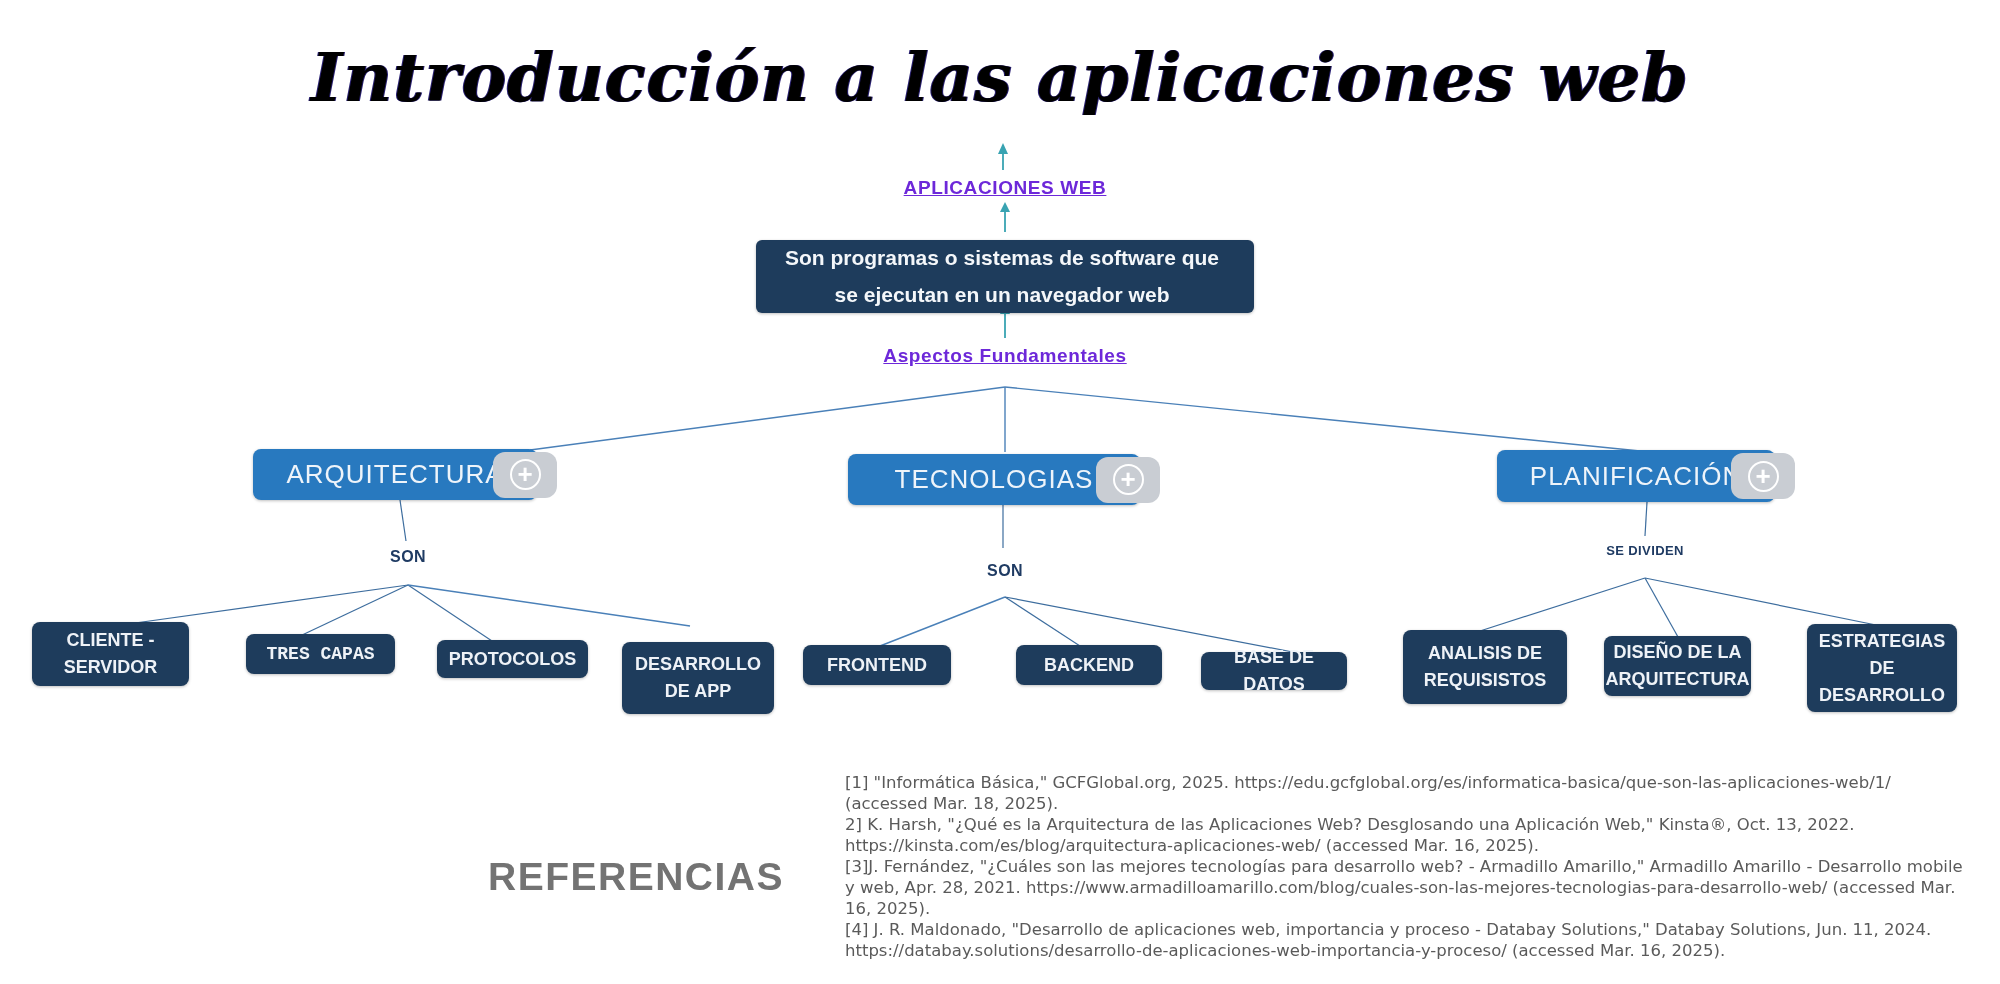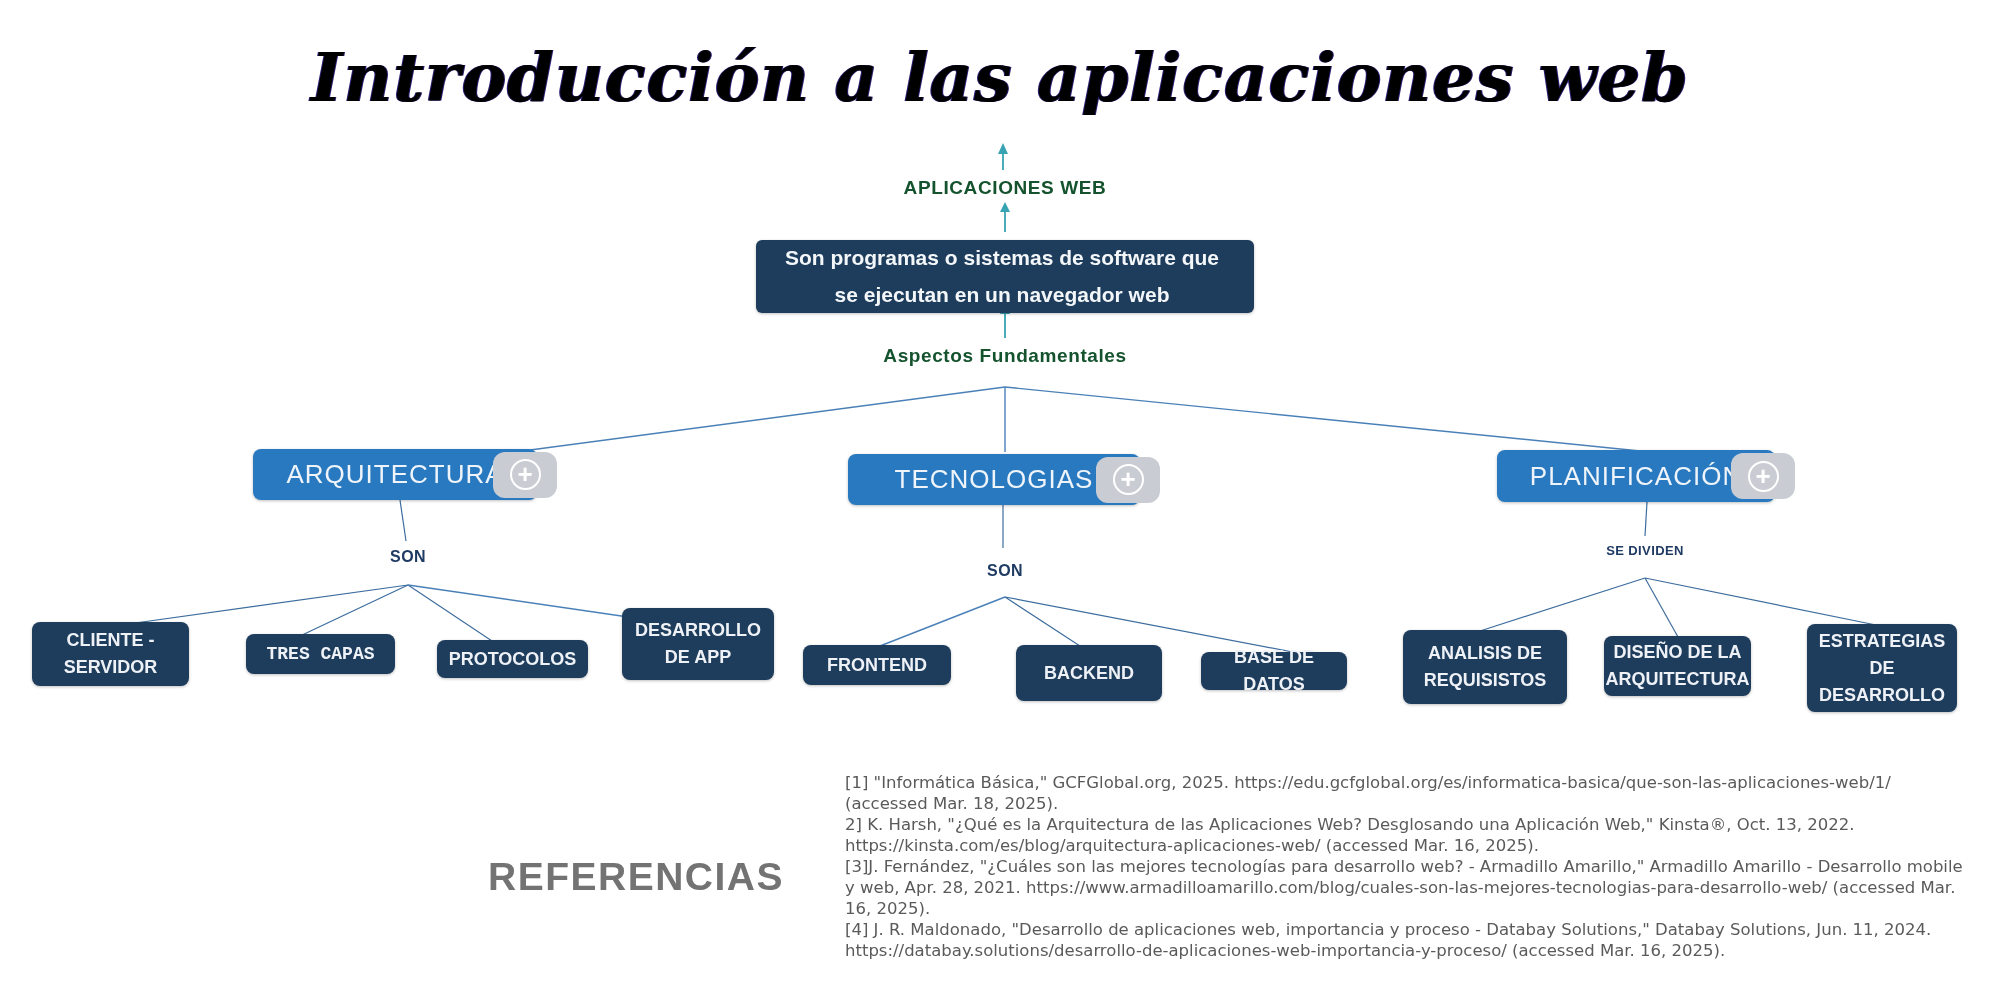--- a/index.html
+++ b/index.html
@@ -29,24 +29,25 @@
   
   svg.connectors { position: absolute; left: 0; top: 0; z-index: 1; }
   .teal-line   { stroke: #38a3b2; stroke-width: 1.8; fill: none; }
   .teal-fill   { fill: #38a3b2; }
   .fan-line    { stroke: #4a80b8; stroke-width: 1.4; fill: none; }
   .sub-line    { stroke: #3d6d9e; stroke-width: 1.2; fill: none; }
 
   
   .node-label {
     position: absolute; z-index: 2;
-    font-weight: bold; color: #14532d;
+    font-weight: bold; color: #6d28d9;
     font-size: 19px; letter-spacing: 0.6px;
     transform: translateX(-50%);
     white-space: nowrap;
+    text-decoration: underline;
   }
   .relation-label {
     position: absolute; z-index: 2;
     font-weight: bold; color: #1f3b63;
     transform: translateX(-50%);
     white-space: nowrap;
     letter-spacing: 0.4px;
   }
 
   
@@ -197,24 +198,24 @@
     <div class="branch-face">PLANIFICACIÓN</div>
   </div>
 
   <div class="relation-label" style="left:408px; top:548px; font-size:16px;">SON</div>
   <div class="relation-label" style="left:1005px; top:562px; font-size:16px;">SON</div>
   <div class="relation-label" style="left:1645px; top:543px; font-size:13px;">SE DIVIDEN</div>
 
   <div class="child-box" style="left:32px;  top:622px; width:157px; height:64px;">CLIENTE - SERVIDOR</div>
   <div class="child-box" style="left:246px; top:634px; width:149px; height:40px;font-family:Liberation Mono, monospace;">TRES CAPAS</div>
   <div class="child-box" style="left:437px; top:640px; width:151px; height:38px;">PROTOCOLOS</div>
-  <div class="child-box" style="left:622px; top:608px; width:152px; height:72px;">DESARROLLO DE APP</div>
+  <div class="child-box" style="left:622px; top:642px; width:152px; height:72px;">DESARROLLO DE APP</div>
 
   <div class="child-box" style="left:803px;  top:645px; width:148px; height:40px;">FRONTEND</div>
-  <div class="child-box" style="left:1016px; top:645px; width:146px; height:56px;">BACKEND</div>
+  <div class="child-box" style="left:1016px; top:645px; width:146px; height:40px;">BACKEND</div>
   <div class="child-box" style="left:1201px; top:652px; width:146px; height:38px;">BASE DE DATOS</div>
 
   <div class="child-box" style="left:1403px; top:630px; width:164px; height:74px;">ANALISIS DE REQUISISTOS</div>
   <div class="child-box" style="left:1604px; top:636px; width:147px; height:60px;">DISEÑO DE LA ARQUITECTURA</div>
   <div class="child-box" style="left:1807px; top:624px; width:150px; height:88px;">ESTRATEGIAS DE DESARROLLO</div>
 
   <div class="refs-heading" style="left:488px; top:855px;">REFERENCIAS</div>
   <div class="refs-block" style="left:845px; top:773px;">
     <div>[1] "Informática Básica," GCFGlobal.org, 2025. https://edu.gcfglobal.org/es/informatica-basica/que-son-las-aplicaciones-web/1/ (accessed Mar. 18, 2025).</div>
     <div>2] K. Harsh, "¿Qué es la Arquitectura de las Aplicaciones Web? Desglosando una Aplicación Web," Kinsta®, Oct. 13, 2022. https://kinsta.com/es/blog/arquitectura-aplicaciones-web/ (accessed Mar. 16, 2025).</div>

